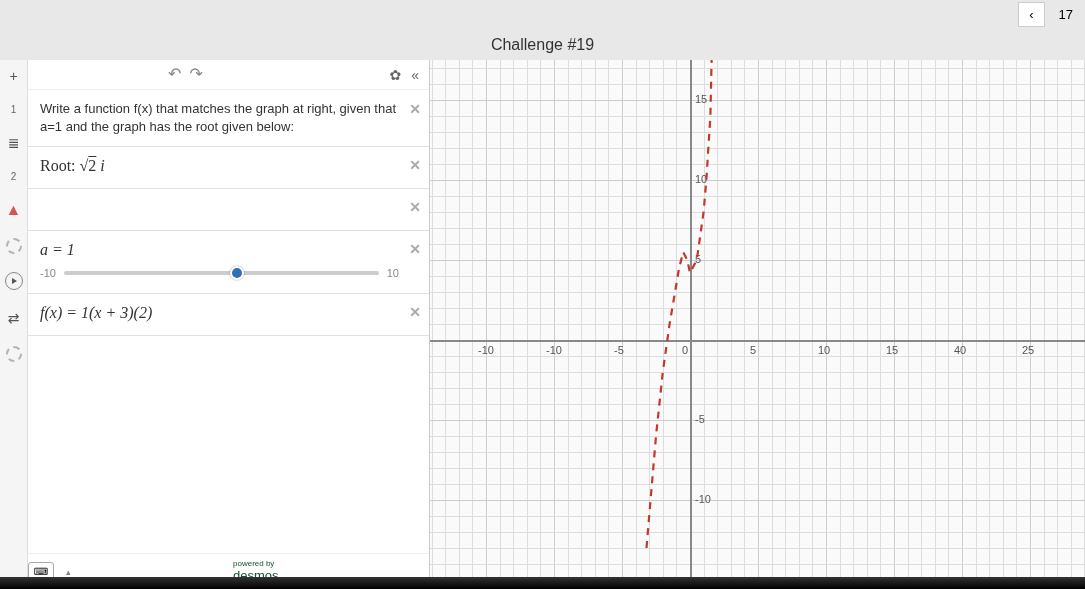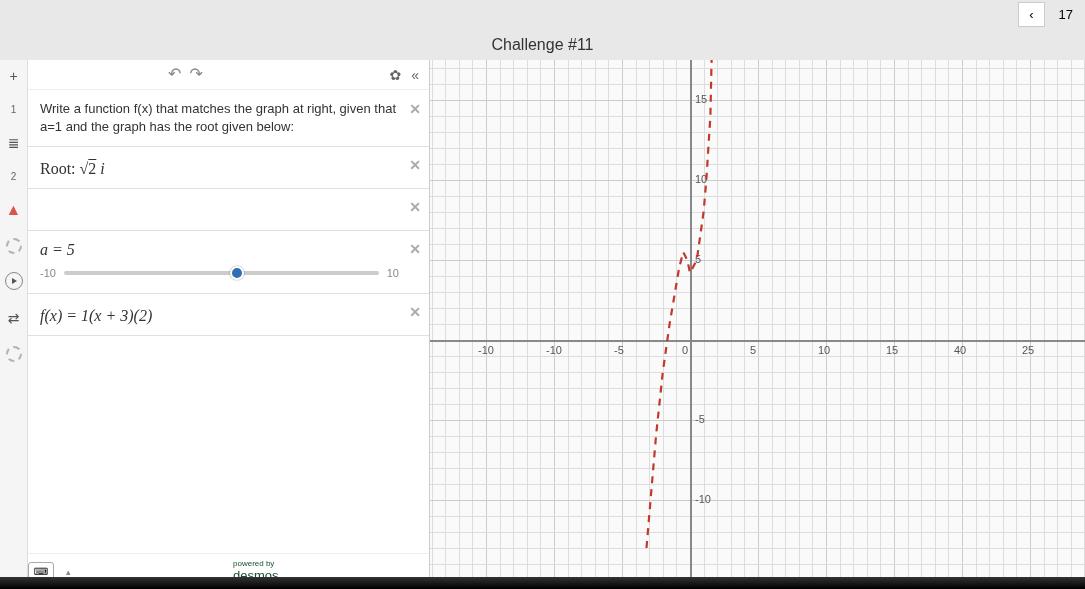--- a/index.html
+++ b/index.html
@@ -17,21 +17,21 @@
     .tool-btn { width: 20px; height: 20px; display: flex; align-items: center; justify-content: center; font-size: 14px; color: #555; cursor: pointer; }
     .tool-num { font-size: 10px; color: #666; }
     
     .panel { width: 402px; background: #fff; border-right: 1px solid #ccc; display: flex; flex-direction: column; position: relative; }
     .panel-top { height: 30px; display: flex; align-items: center; justify-content: flex-end; gap: 10px; padding: 0 10px; border-bottom: 1px solid #eee; }
     .undo-redo { position: absolute; left: 140px; top: 4px; display: flex; gap: 8px; }
     .undo-redo span { font-size: 16px; color: #888; cursor: pointer; }
     .icon-btn { font-size: 14px; color: #666; cursor: pointer; }
     
     .expr-list { flex: 1; overflow-y: auto; }
-    .expr-row { border-bottom: 1px solid #e0e0e0; padding: 10px 30px 10px 12px; position: relative; font-size: 14px; color: #333; min-height: 42px; display: flex; align-items: flex-end; }
+    .expr-row { border-bottom: 1px solid #e0e0e0; padding: 10px 30px 10px 12px; position: relative; font-size: 14px; color: #333; min-height: 42px; display: flex; align-items: flex-start; }
     .expr-row.instruction { font-size: 13px; line-height: 1.4; }
     .expr-close { position: absolute; right: 8px; top: 10px; font-size: 14px; color: #aaa; cursor: pointer; font-weight: bold; }
     .math { font-family: 'Times New Roman', serif; font-size: 16px; font-style: italic; }
     .sqrt-sym::before { content: '√'; }
     .overline { text-decoration: overline; font-style: normal; }
     
     .slider-row { flex-direction: column; align-items: stretch; padding-bottom: 14px; }
     .slider-container { display: flex; align-items: center; gap: 8px; margin-top: 8px; font-size: 11px; color: #888; }
     .slider-track { flex: 1; height: 4px; background: #ccc; border-radius: 2px; position: relative; }
     .slider-thumb { position: absolute; top: 50%; transform: translate(-50%, -50%); width: 14px; height: 14px; background: #2e70b3; border-radius: 50%; border: 2px solid #fff; box-shadow: 0 0 2px rgba(0,0,0,0.4); cursor: pointer; }
@@ -59,21 +59,21 @@
   </style>
 </head>
 <body>
 
 <div class="top-bar">
   <button class="top-btn">‹</button>
   <span class="top-text">17</span>
 </div>
 
 <div class="header">
-  <span>Challenge #11</span>
+  <span>Challenge #19</span>
 </div>
 
 <div class="main">
   <div class="left-toolbar">
     <div class="tool-btn">+</div>
     <div class="tool-num">1</div>
     <div class="tool-btn">≣</div>
     <div class="tool-num">2</div>
     <div class="row-icon warn-icon" style="position:static">▲</div>
     <div class="circle-icon"></div>
@@ -104,21 +104,21 @@
           <span class="sqrt-sym"></span><span class="overline">2</span><span> i</span>
         </span>
         <span class="expr-close">✕</span>
       </div>
 
       <div class="expr-row">
         <span class="expr-close">✕</span>
       </div>
 
       <div class="expr-row slider-row">
-        <span class="math">a = 5</span>
+        <span class="math">a = 1</span>
         <span class="expr-close">✕</span>
         <div class="slider-container">
           <span>-10</span>
           <div class="slider-track">
             <div class="slider-thumb" style="left:55%"></div>
           </div>
           <span>10</span>
         </div>
       </div>
 

